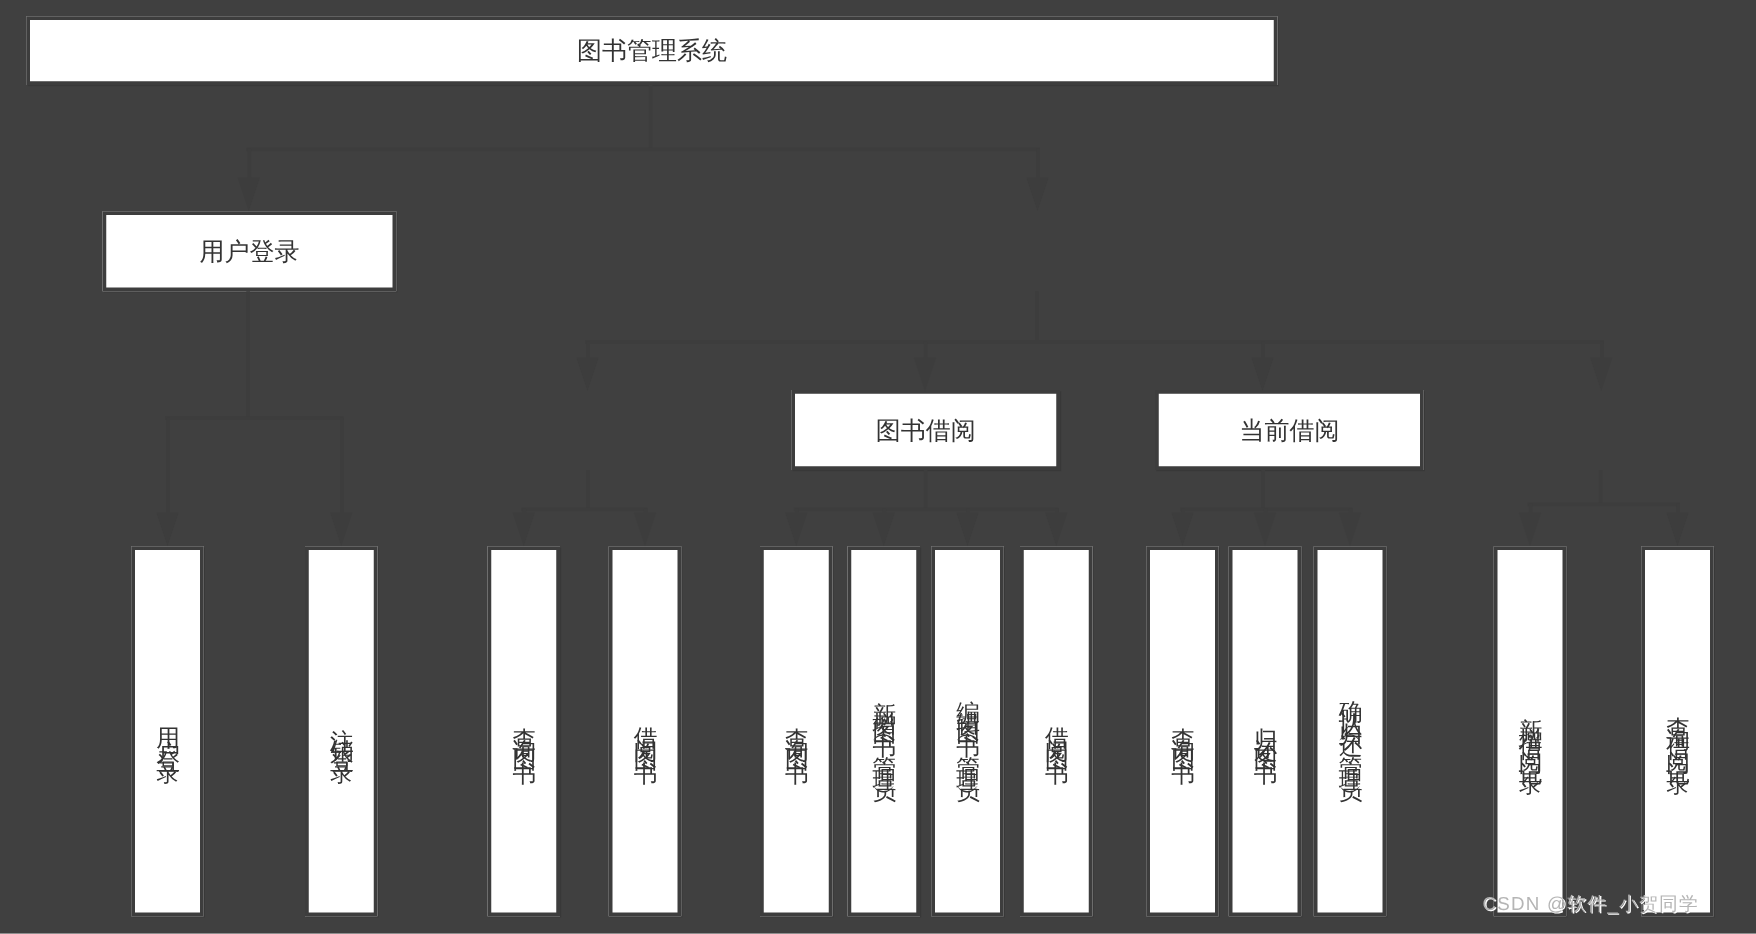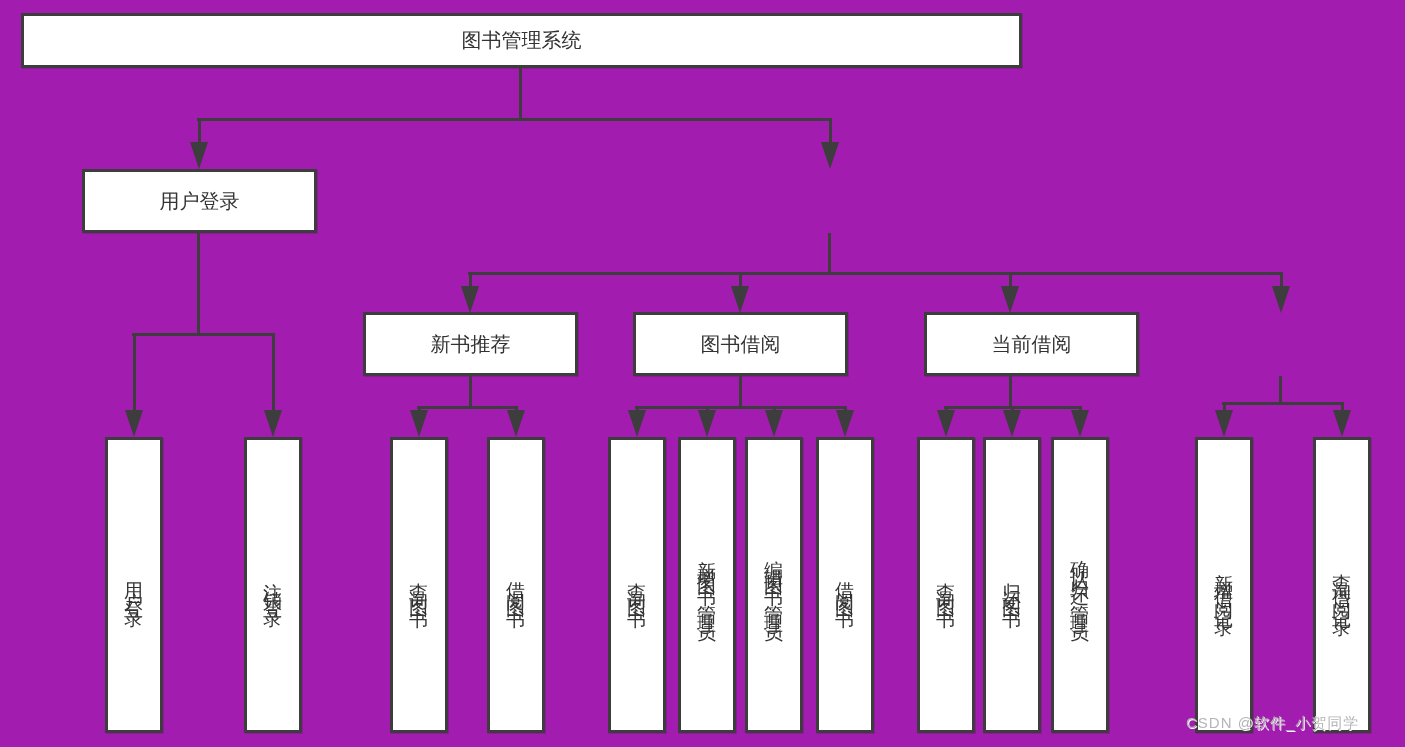--- a/index.html
+++ b/index.html
@@ -1,20 +1,20 @@
 <!DOCTYPE html>
 <html><head>
 <meta charset="utf-8">
 <style>
   html, body { margin: 0; padding: 0; background: #ffffff; }
   .stage {
     position: relative;
     width: 1405px;
     height: 747px;
-    background: #a21caf;
+    background: #404040;
     overflow: hidden;
     font-family: "Liberation Sans", sans-serif;
     color: #333333;
   }
   .node {
     position: absolute;
     box-sizing: border-box;
     background: #ffffff;
     border: 3px solid #3d3d3d;
     display: flex;
@@ -57,23 +57,20 @@
 <div class="stage">
 
   <div class="node h" style="left:21px; top:13px; width:1001px; height:55px;">
     <span>图书管理系统</span>
   </div>
 
   <div class="node h" style="left:82px; top:169px; width:235px; height:64px;">
     <span>用户登录</span>
   </div>
 
-  <div class="node h" style="left:363px; top:312px; width:215px; height:64px;">
-    <span>新书推荐</span>
-  </div>
   <div class="node h" style="left:633px; top:312px; width:215px; height:64px;">
     <span>图书借阅</span>
   </div>
   <div class="node h" style="left:903px; top:312px; width:215px; height:64px;margin-left:21px;">
     <span>当前借阅</span>
   </div>
 
   <div class="node v" style="left:105px; top:437px; width:58px; height:296px;">
     <span class="vtext">用户登录</span>
   </div>

